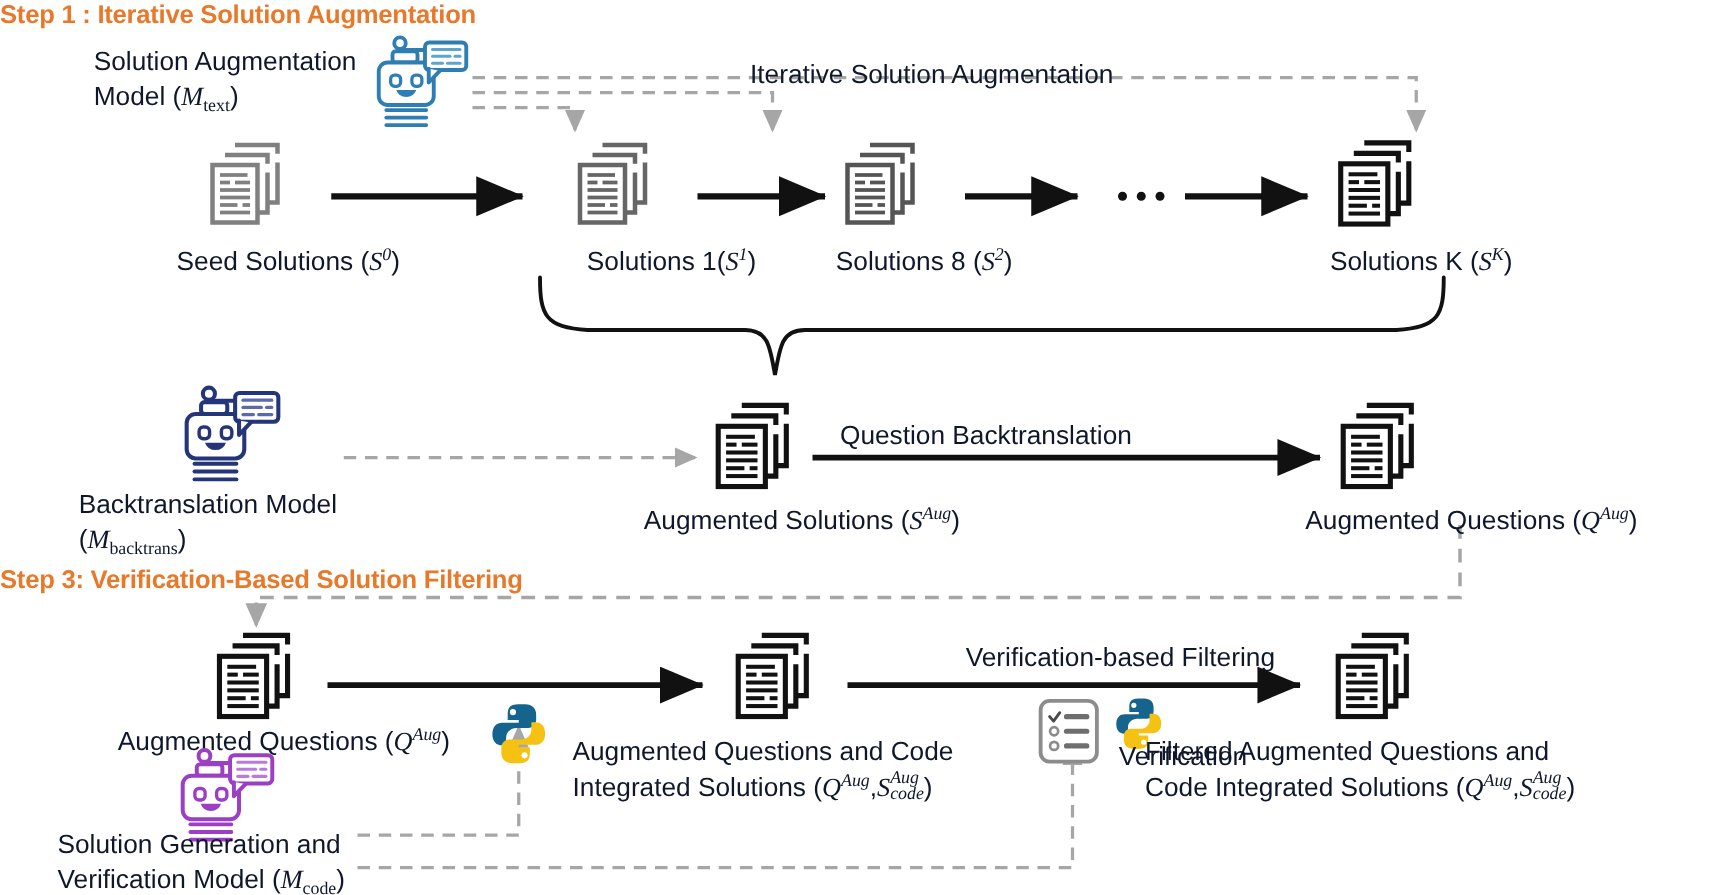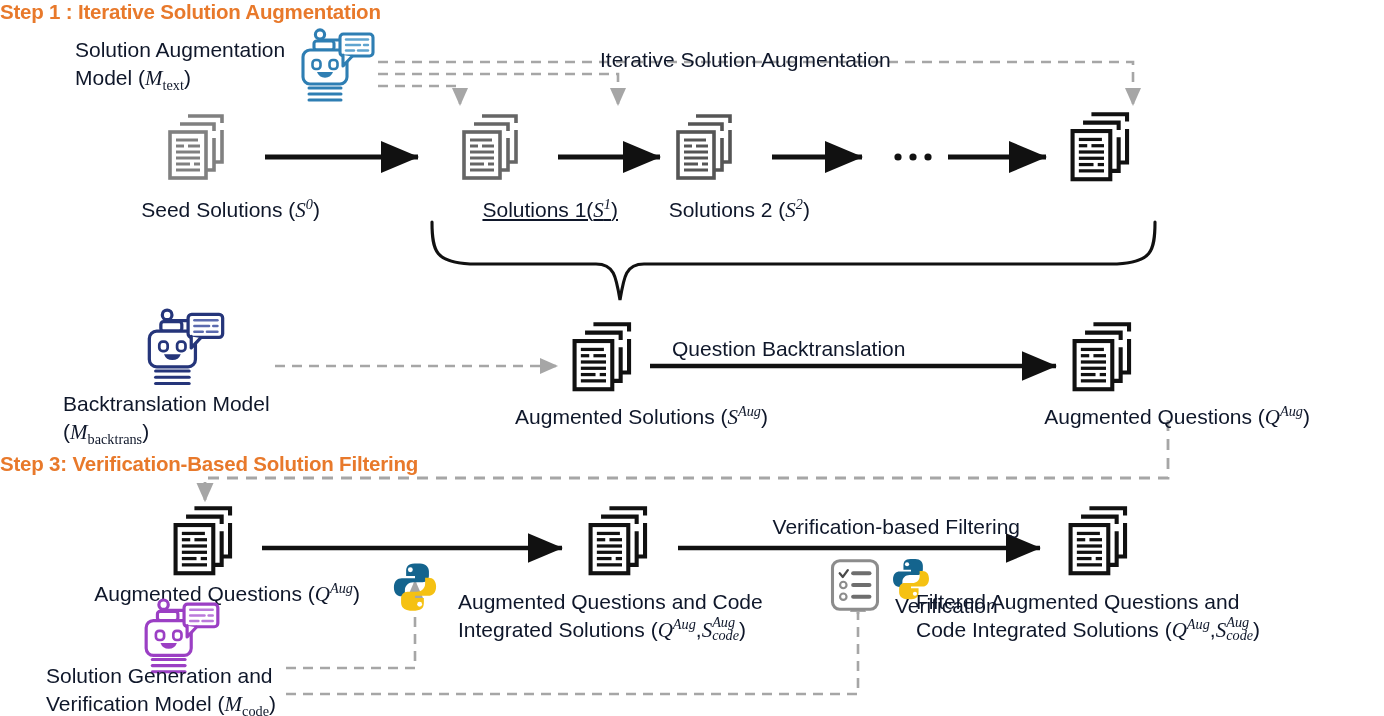--- a/index.html
+++ b/index.html
@@ -227,21 +227,21 @@
         <line x1="18" y1="36" x2="26" y2="36"></line>
         <line x1="30" y1="36" x2="42" y2="36"></line>
         <line x1="18" y1="42" x2="42" y2="42"></line>
         <line x1="18" y1="48" x2="42" y2="48"></line>
         <line x1="18" y1="54" x2="32" y2="54"></line>
         <line x1="36" y1="54" x2="42" y2="54"></line>
         <line x1="18" y1="60" x2="42" y2="60"></line>
       </g>
     </svg>
   </div>
-  <div class="abs lbl ctr" style="left:418px; top:196px; width:200px;text-decoration:underline;"><span>Solutions 1(</span><span class="mathvar">S</span><span class="sup">1</span><span>)</span></div>
+  <div class="abs lbl ctr" style="left:405px; top:196px; width:200px;"><span>Solutions 1(</span><span class="mathvar">S</span><span class="sup">1</span><span>)</span></div>
 
   <div class="icon-wrap" style="left:666px; top:110px;">
     <svg width="84" height="84" viewBox="0 0 84 84">
       <g fill="none" stroke="#555555" stroke-width="3.6">
         <path d="M30,6 L64,6 L64,13"></path>
         <path d="M64,20 L64,52 L56,52"></path>
         <path d="M22,14 L56,14 L56,21"></path>
         <path d="M56,28 L56,60 L48,60"></path>
         <rect x="12" y="22" width="36" height="46"></rect>
       </g>
@@ -250,21 +250,21 @@
         <line x1="18" y1="36" x2="26" y2="36"></line>
         <line x1="30" y1="36" x2="42" y2="36"></line>
         <line x1="18" y1="42" x2="42" y2="42"></line>
         <line x1="18" y1="48" x2="42" y2="48"></line>
         <line x1="18" y1="54" x2="32" y2="54"></line>
         <line x1="36" y1="54" x2="42" y2="54"></line>
         <line x1="18" y1="60" x2="42" y2="60"></line>
       </g>
     </svg>
   </div>
-  <div class="abs lbl ctr" style="left:610px; top:196px; width:200px;"><span>Solutions 2 (</span><span class="mathvar">S</span><span class="sup">2</span><span>)</span></div>
+  <div class="abs lbl ctr" style="left:610px; top:196px; width:200px;"><span>Solutions 8 (</span><span class="mathvar">S</span><span class="sup">2</span><span>)</span></div>
 
   <div class="icon-wrap" style="left:1060px; top:108px;">
     <svg width="88" height="88" viewBox="0 0 84 84">
       <g fill="none" stroke="#111111" stroke-width="3.9">
         <path d="M30,6 L64,6 L64,13"></path>
         <path d="M64,20 L64,52 L56,52"></path>
         <path d="M22,14 L56,14 L56,21"></path>
         <path d="M56,28 L56,60 L48,60"></path>
         <rect x="12" y="22" width="36" height="46"></rect>
       </g>
@@ -273,20 +273,21 @@
         <line x1="18" y1="36" x2="26" y2="36"></line>
         <line x1="30" y1="36" x2="42" y2="36"></line>
         <line x1="18" y1="42" x2="42" y2="42"></line>
         <line x1="18" y1="48" x2="42" y2="48"></line>
         <line x1="18" y1="54" x2="32" y2="54"></line>
         <line x1="36" y1="54" x2="42" y2="54"></line>
         <line x1="18" y1="60" x2="42" y2="60"></line>
       </g>
     </svg>
   </div>
+  <div class="abs lbl ctr" style="left:1010px; top:196px; width:200px;"><span>Solutions K (</span><span class="mathvar">S</span><span class="sup">K</span><span>)</span></div>
 
   <div class="icon-wrap" style="left:142px; top:306px;">
     <svg width="88" height="88" viewBox="0 0 84 84">
       <g stroke="#25357A" stroke-width="3.1" fill="#ffffff" stroke-linejoin="round" stroke-linecap="round">
         <line x1="24" y1="14" x2="44" y2="14"></line>
         <circle cx="24" cy="8.5" r="4.6"></circle>
         <rect x="18" y="15" width="20" height="9" rx="2.6"></rect>
         <rect x="7" y="24" width="44" height="34" rx="7"></rect>
         <rect x="44" y="8" width="33" height="22" rx="3.4"></rect>
         <path d="M47,29 L47,40 L56,30.5 Z" fill="#ffffff" stroke="none"></path>

